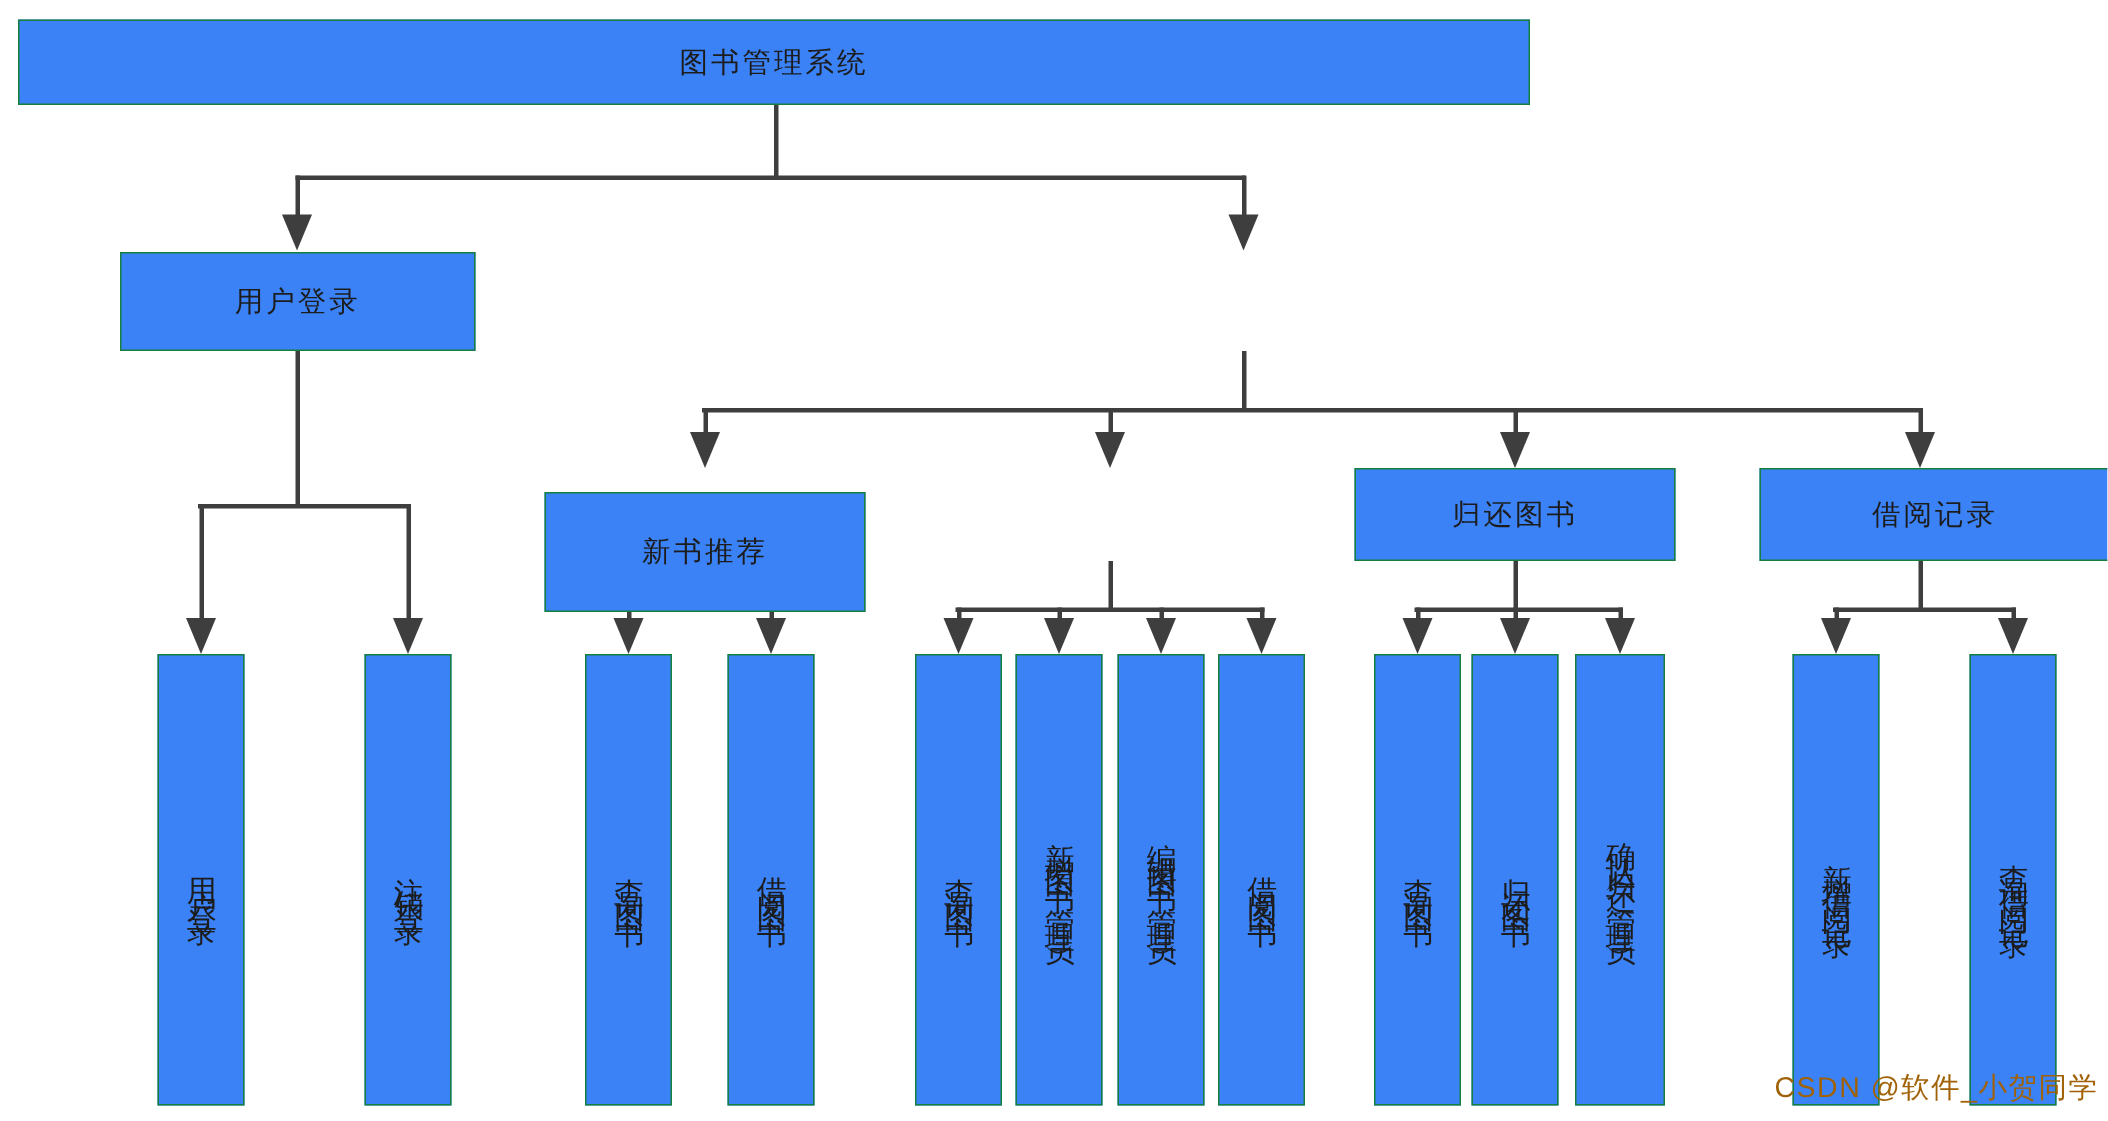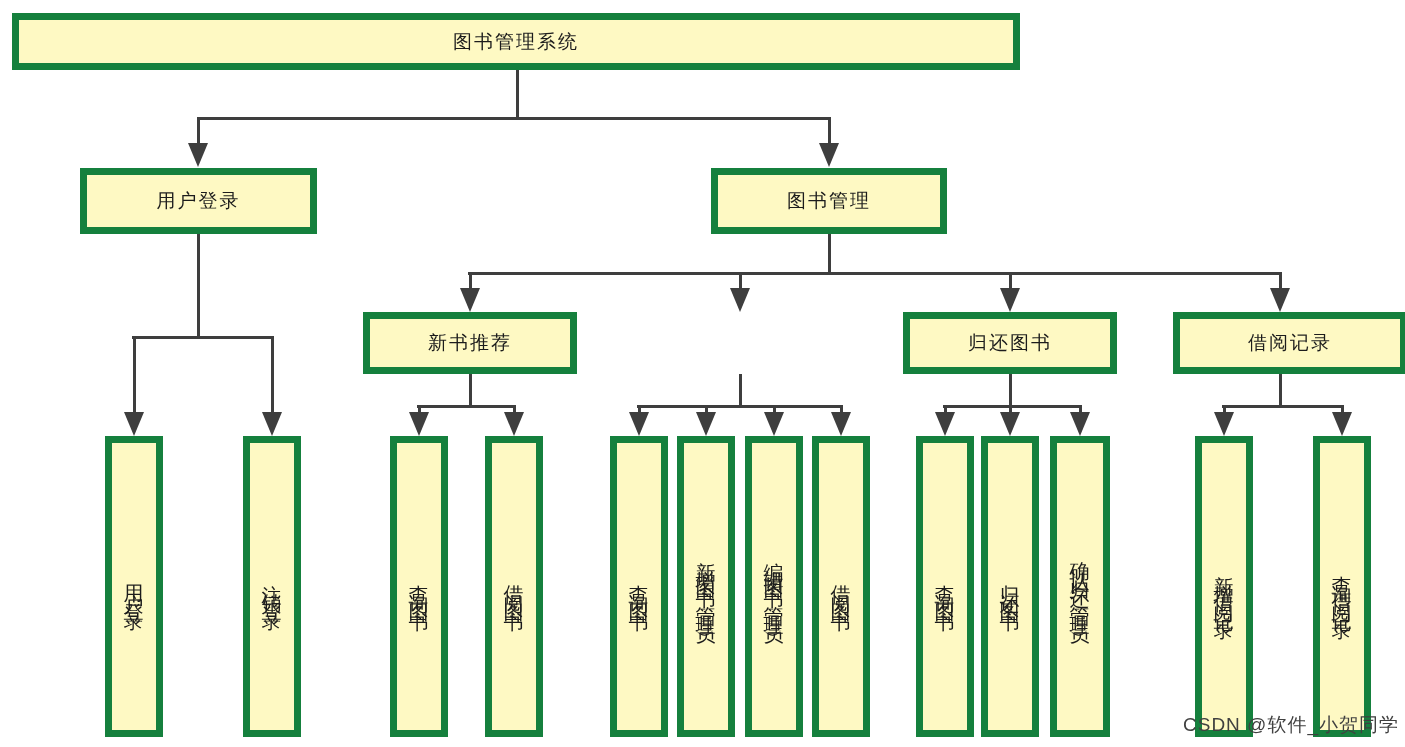--- a/index.html
+++ b/index.html
@@ -2,21 +2,21 @@
 <html><head>
 <meta charset="utf-8">
 <style>
   * { margin:0; padding:0; box-sizing:border-box; }
   html,body { background:#ffffff; }
   body { font-family:"Liberation Sans","DejaVu Sans",sans-serif; }
   #canvas { position:relative; width:1405px; height:747px; background:#ffffff; overflow:hidden; }
 
   
   .box {
-    position:absolute; background:#fef9c3; border:7px solid #15803d;
+    position:absolute; background:#3b82f6; border:1px solid #15803d;
     display:flex; align-items:center; justify-content:center;
     color:#1c1c1c; font-size:19px; letter-spacing:2px; z-index:2;
   }
   .leaf { top:436px; height:301px; width:58px; }
   .vtext {
     writing-mode:vertical-rl; text-orientation:mixed;
     font-size:20px; letter-spacing:9px; line-height:1; color:#1c1c1c;
   }
 
   
@@ -25,21 +25,21 @@
 
   
   .ar {
     position:absolute; width:0; height:0; z-index:1;
     border-left:10px solid transparent; border-right:10px solid transparent;
     border-top:24px solid #3e3e3e;
   }
 
   .watermark {
     position:absolute; left:1183px; top:712px; z-index:3;
-    font-size:19px; color:#404040; white-space:nowrap; letter-spacing:1px;
+    font-size:19px; color:#a16207; white-space:nowrap; letter-spacing:1px;
   }
 </style>
 </head>
 <body>
 
 <div id="canvas">
 
   <div class="vl" style="left:516px; top:70px;  height:48px;"></div>
   <div class="hl" style="left:197px; top:117px; width:633px;"></div>
   <div class="vl" style="left:197px; top:117px; height:27px;"></div>
@@ -96,23 +96,22 @@
   <div class="hl" style="left:1222px; top:405px; width:122px;"></div>
   <div class="vl" style="left:1223px; top:405px; height:9px;"></div>
   <div class="vl" style="left:1341px; top:405px; height:9px;"></div>
   <div class="ar" style="left:1214px; top:412px;"></div>
   <div class="ar" style="left:1332px; top:412px;"></div>
 
   <div class="box" style="left:12px; top:13px; width:1008px; height:57px;">图书管理系统</div>
 
   <div class="box" style="left:80px; top:168px; width:237px; height:66px;">用户登录</div>
 
-  <div class="box" style="left:711px; top:168px; width:236px; height:66px;">图书管理</div>
 
-  <div class="box" style="left:363px; top:312px; width:214px; height:62px;">新书推荐</div>
+  <div class="box" style="left:363px; top:328px; width:214px; height:80px;">新书推荐</div>
 
 
   <div class="box" style="left:903px; top:312px; width:214px; height:62px;">归还图书</div>
 
   <div class="box" style="left:1173px; top:312px; width:234px; height:62px;">借阅记录</div>
 
   <div class="box leaf" style="left:105px;">
     <span class="vtext">用户登录</span>
   </div>
   <div class="box leaf" style="left:243px;">

